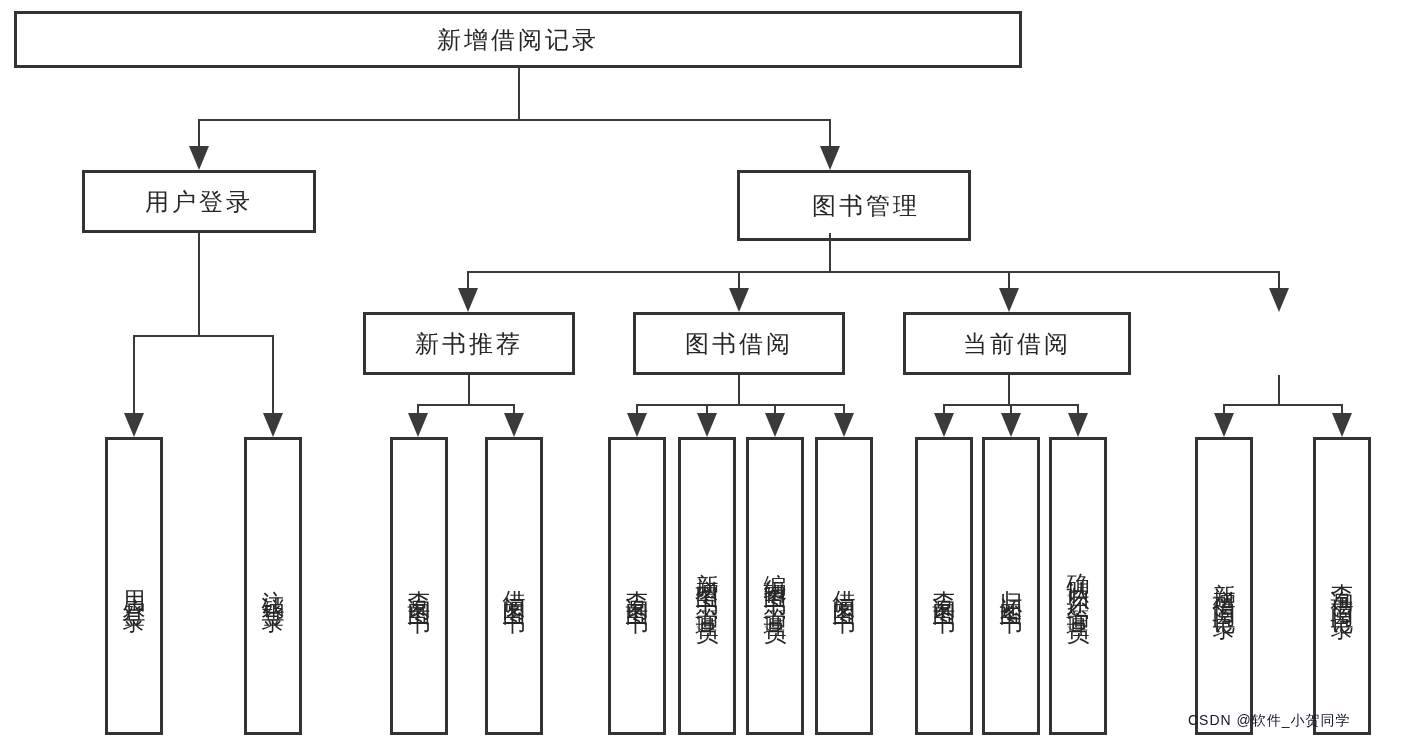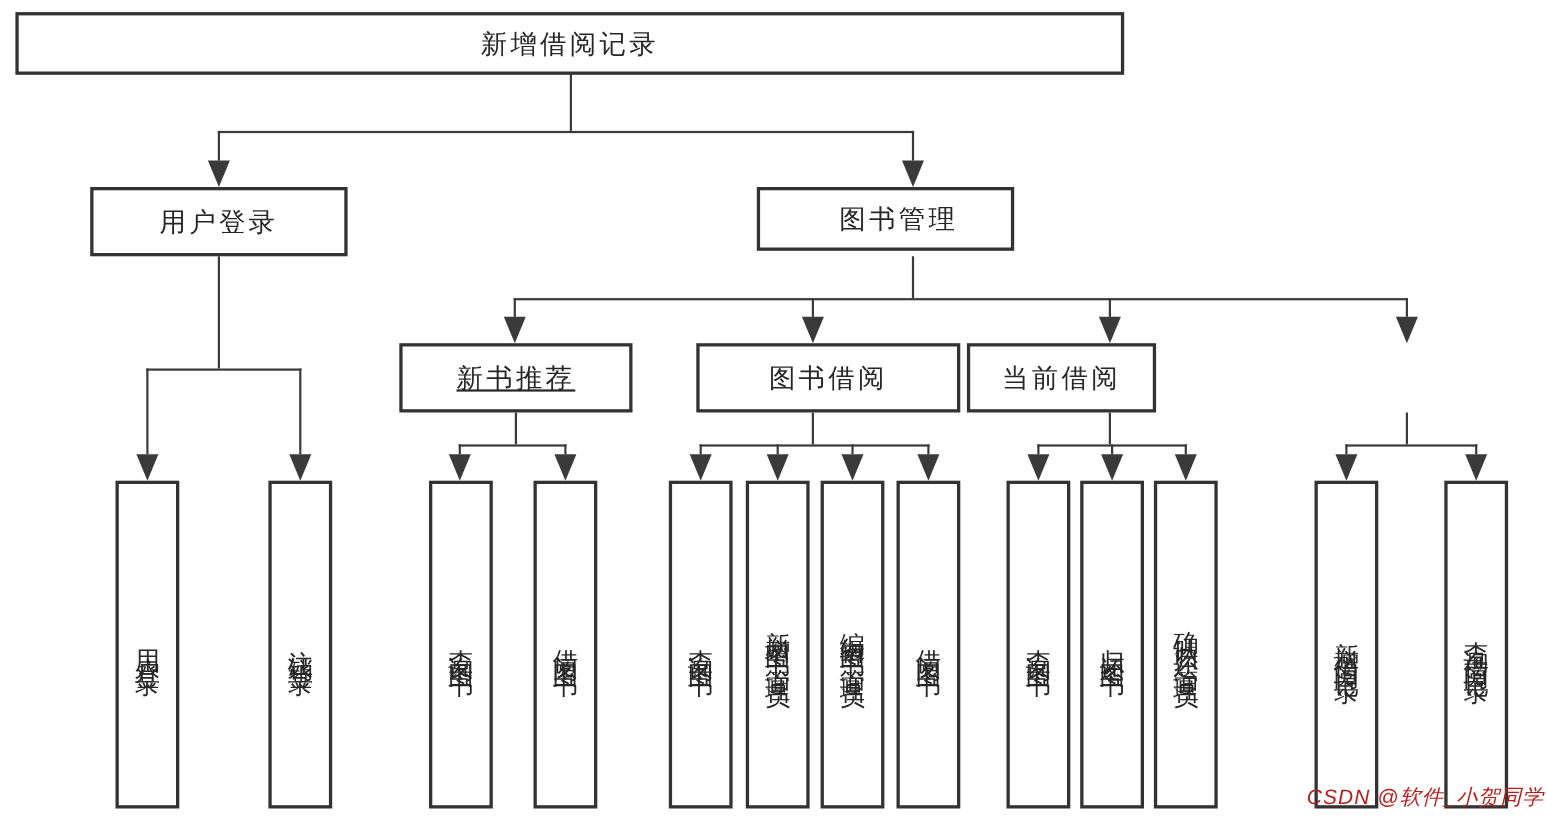--- a/index.html
+++ b/index.html
@@ -55,58 +55,57 @@
     transform: translateX(-50%);
     width: 0; height: 0;
     border-left: 10px solid transparent;
     border-right: 10px solid transparent;
     border-top: 24px solid #3a3a3a;
   }
   .watermark {
     position: absolute;
     left: 1188px;
     top: 712px;
-    font-size: 19px;
-    color: #b91c1c;
+    font-size: 14px;
+    color: #0f172a;
     letter-spacing: 1px;
     white-space: nowrap;
     z-index: 10;
-    font-style: italic;
   }
 </style>
 </head>
 <body>
 
 <div class="canvas">
 
   <div class="hbox" style="left:14px; top:11px; width:1008px; height:57px;">新增借阅记录</div>
 
   <div class="vline" style="left:518px; top:67px; height:52px;"></div>
   <div class="hline" style="left:198px; top:119px; width:633px;"></div>
   <div class="arrow" style="left:198px; top:119px; height:27px;"></div>
   <div class="arrow" style="left:829px; top:119px; height:27px;"></div>
 
   <div class="hbox" style="left:82px; top:170px; width:234px; height:63px;">用户登录</div>
-  <div class="hbox" style="left:688px; top:170px; width:234px; height:58px;padding-left:24px;">图书管理</div>
+  <div class="hbox" style="left:737px; top:170px; width:234px; height:71px;padding-left:24px;">图书管理</div>
 
   <div class="vline" style="left:198px; top:233px; height:102px;"></div>
   <div class="hline" style="left:133px; top:335px; width:141px;"></div>
   <div class="arrow" style="left:133px; top:335px; height:78px;"></div>
   <div class="arrow" style="left:272px; top:335px; height:78px;"></div>
 
   <div class="vline" style="left:829px; top:233px; height:38px;"></div>
   <div class="hline" style="left:467px; top:271px; width:813px;"></div>
   <div class="arrow" style="left:467px; top:271px; height:17px;"></div>
   <div class="arrow" style="left:738px; top:271px; height:17px;"></div>
   <div class="arrow" style="left:1008px; top:271px; height:17px;"></div>
   <div class="arrow" style="left:1278px; top:271px; height:17px;"></div>
 
-  <div class="hbox" style="left:363px; top:312px; width:212px; height:63px;text-decoration:underline;">新书推荐</div>
-  <div class="hbox" style="left:633px; top:312px; width:240px; height:63px;">图书借阅</div>
-  <div class="hbox" style="left:879px; top:312px; width:172px; height:63px;">当前借阅</div>
+  <div class="hbox" style="left:363px; top:312px; width:212px; height:63px;">新书推荐</div>
+  <div class="hbox" style="left:633px; top:312px; width:212px; height:63px;">图书借阅</div>
+  <div class="hbox" style="left:903px; top:312px; width:228px; height:63px;">当前借阅</div>
 
   <div class="vline" style="left:468px; top:375px; height:29px;"></div>
   <div class="hline" style="left:417px; top:404px; width:98px;"></div>
   <div class="arrow" style="left:417px; top:404px; height:9px;"></div>
   <div class="arrow" style="left:513px; top:404px; height:9px;"></div>
 
   <div class="vline" style="left:738px; top:375px; height:29px;"></div>
   <div class="hline" style="left:636px; top:404px; width:209px;"></div>
   <div class="arrow" style="left:636px; top:404px; height:9px;"></div>
   <div class="arrow" style="left:706px; top:404px; height:9px;"></div>

